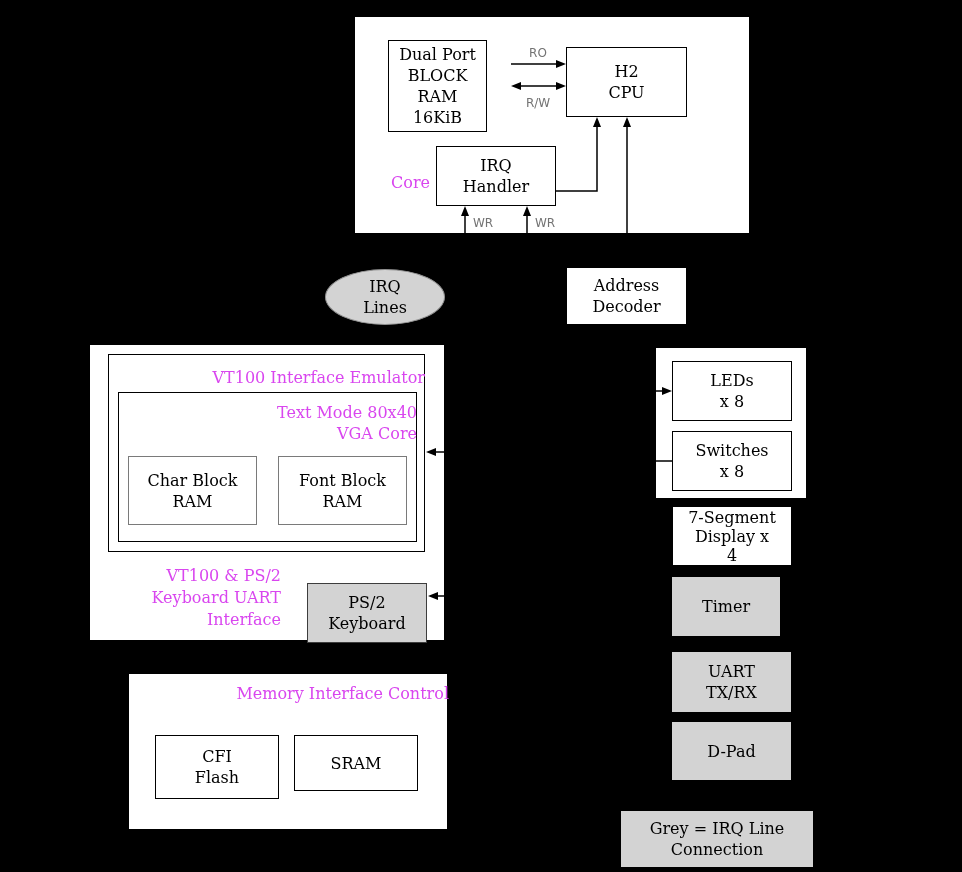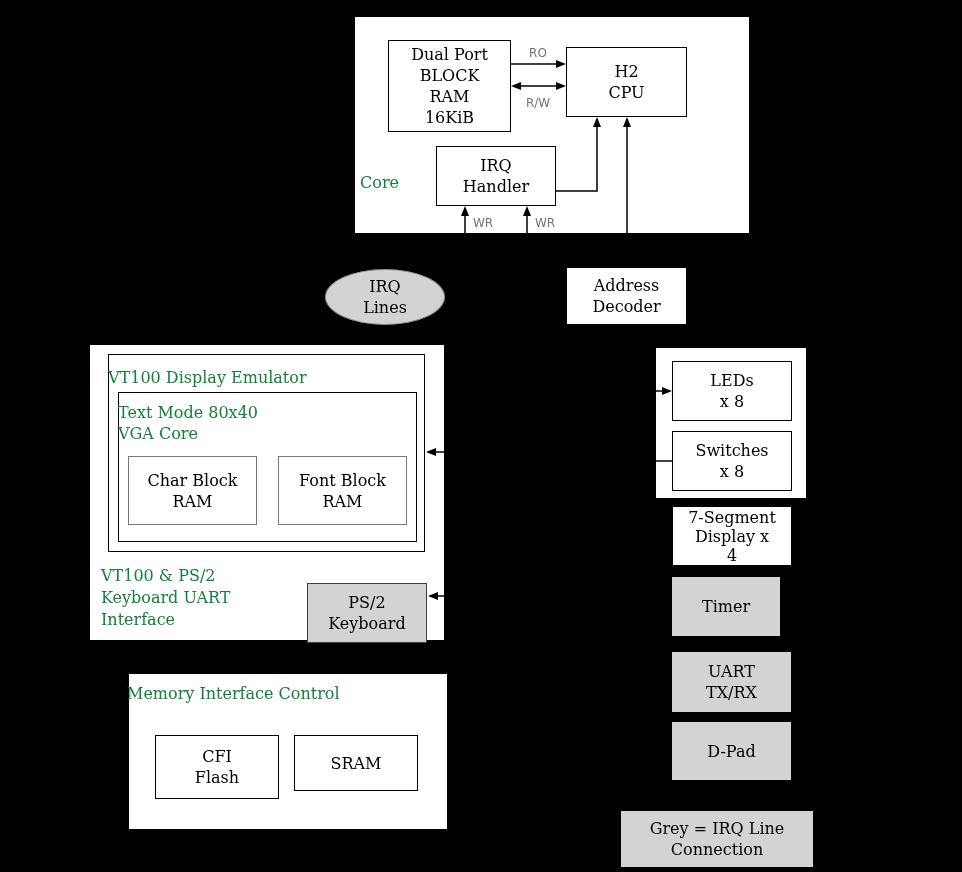--- a/index.html
+++ b/index.html
@@ -29,22 +29,22 @@
   .noborder { border: none; }
   .grey { background: #d3d3d3; }
   .greyborder { border-color: #7a7a7a; }
   .darkborder { border-color: #3d3d3d; margin-top: 17px; }
   .ellipse {
     border-radius: 50%;
     border: 1px solid #909090;
   }
   .lbl {
     position: absolute;
-    color: #15803d;
-    text-align: left;
+    color: #d946ef;
+    text-align: right;
     font-size: 16px;
     line-height: 21px;
     white-space: pre-line;
   }
   .edge-lbl {
     position: absolute;
     color: #737373;
     font-family: "DejaVu Sans", sans-serif;
     font-size: 12px;
     line-height: 14px;
@@ -60,21 +60,21 @@
   }
   svg.wires line, svg.wires polyline { stroke: #000; stroke-width: 1.5; fill: none; }
   svg.wires polygon { fill: #000; stroke: none; }
 </style>
 </head>
 <body>
 
 <div class="canvas">
 
   <div class="box container" style="left:353px; top:15px; width:398px; height:220px;"></div>
-  <div class="box" style="left:388px; top:40px; width:123px; height:92px;">Dual Port
+  <div class="box" style="left:388px; top:40px; width:99px; height:92px;">Dual Port
 BLOCK
 RAM
 16KiB</div>
   <div class="box" style="left:566px; top:47px; width:121px; height:70px;">H2
 CPU</div>
   <div class="box" style="left:436px; top:146px; width:120px; height:60px;">IRQ
 Handler</div>
   <div class="lbl" style="left:360px; top:172px; width:70px;">Core</div>
 
   <div class="edge-lbl" style="left:524px; top:46px; width:28px;">RO</div>
@@ -82,21 +82,21 @@
   <div class="edge-lbl" style="left:473px; top:216px; width:30px; text-align:left;">WR</div>
   <div class="edge-lbl" style="left:535px; top:216px; width:30px; text-align:left;">WR</div>
 
   <div class="box ellipse grey" style="left:325px; top:269px; width:120px; height:56px;">IRQ
 Lines</div>
   <div class="box" style="left:566px; top:267px; width:121px; height:58px;">Address
 Decoder</div>
 
   <div class="box container" style="left:88px; top:343px; width:358px; height:299px;"></div>
   <div class="box" style="left:108px; top:354px; width:317px; height:198px;"></div>
-  <div class="lbl" style="left:108px; top:367px; width:317px;">VT100 Display Emulator</div>
+  <div class="lbl" style="left:108px; top:367px; width:317px;">VT100 Interface Emulator</div>
   <div class="box" style="left:118px; top:392px; width:299px; height:150px;"></div>
   <div class="lbl" style="left:118px; top:402px; width:299px;">Text Mode 80x40
 VGA Core</div>
   <div class="box greyborder" style="left:128px; top:456px; width:129px; height:69px;">Char Block
 RAM</div>
   <div class="box greyborder" style="left:278px; top:456px; width:129px; height:69px;">Font Block
 RAM</div>
   <div class="lbl lh22" style="left:101px; top:565px; width:180px;">VT100 &amp; PS/2
 Keyboard UART
 Interface</div>

